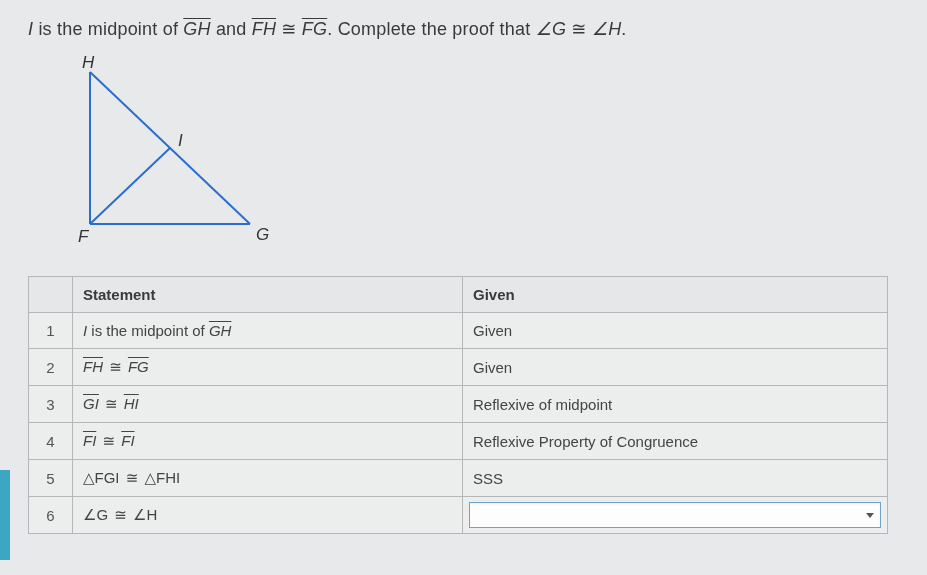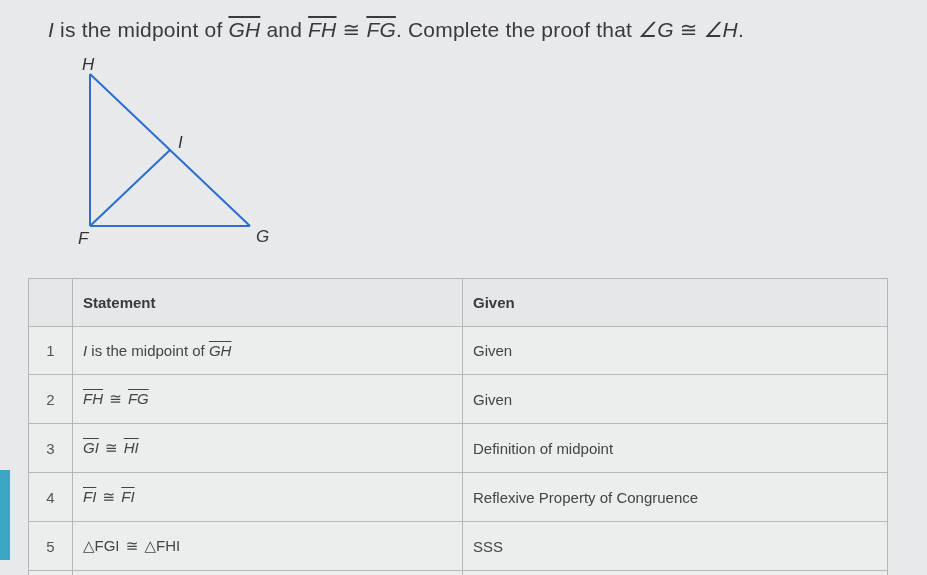--- a/index.html
+++ b/index.html
@@ -6,43 +6,42 @@
     body {
       font-family: Arial, Helvetica, sans-serif;
       background: #e8e9eb;
       width: 927px;
       height: 575px;
       padding: 18px 28px;
       color: #333;
       position: relative;
     }
     .problem-statement {
-      font-size: 21px;
+      font-size: 18px;
       font-style: italic;
       color: #3a3a3a;
       margin-bottom: 14px;
       letter-spacing: 0.2px;
-      margin-left: 20px;
     }
     .problem-statement .overline { text-decoration: overline; font-style: italic; }
     .problem-statement .upright { font-style: normal; }
     .diagram-wrap {
       margin-left: 32px;
       margin-bottom: 18px;
     }
     .proof-table {
       border-collapse: collapse;
       width: 860px;
       background: #eceded;
       font-size: 15px;
       color: #444;
     }
     .proof-table th, .proof-table td {
       border: 1px solid #b5b6b8;
-      padding: 15px 10px;
+      padding: 9px 10px;
       text-align: left;
       vertical-align: middle;
     }
     .proof-table th {
       font-weight: bold;
       background: #e6e7e9;
       color: #3a3a3a;
       font-size: 15px;
     }
     .proof-table td.numcol {
@@ -129,21 +128,21 @@
         <span class="overline">FH</span><span class="cong"> ≅ </span><span class="overline">FG</span>
       </td>
       <td class="reason">Given</td>
     </tr>
 
     <tr>
       <td class="numcol">3</td>
       <td class="stmt">
         <span class="overline">GI</span><span class="cong"> ≅ </span><span class="overline">HI</span>
       </td>
-      <td class="reason">Definition of midpoint</td>
+      <td class="reason">Reflexive of midpoint</td>
     </tr>
 
     <tr>
       <td class="numcol">4</td>
       <td class="stmt">
         <span class="overline">FI</span><span class="cong"> ≅ </span><span class="overline">FI</span>
       </td>
       <td class="reason">Reflexive Property of Congruence</td>
     </tr>
 

